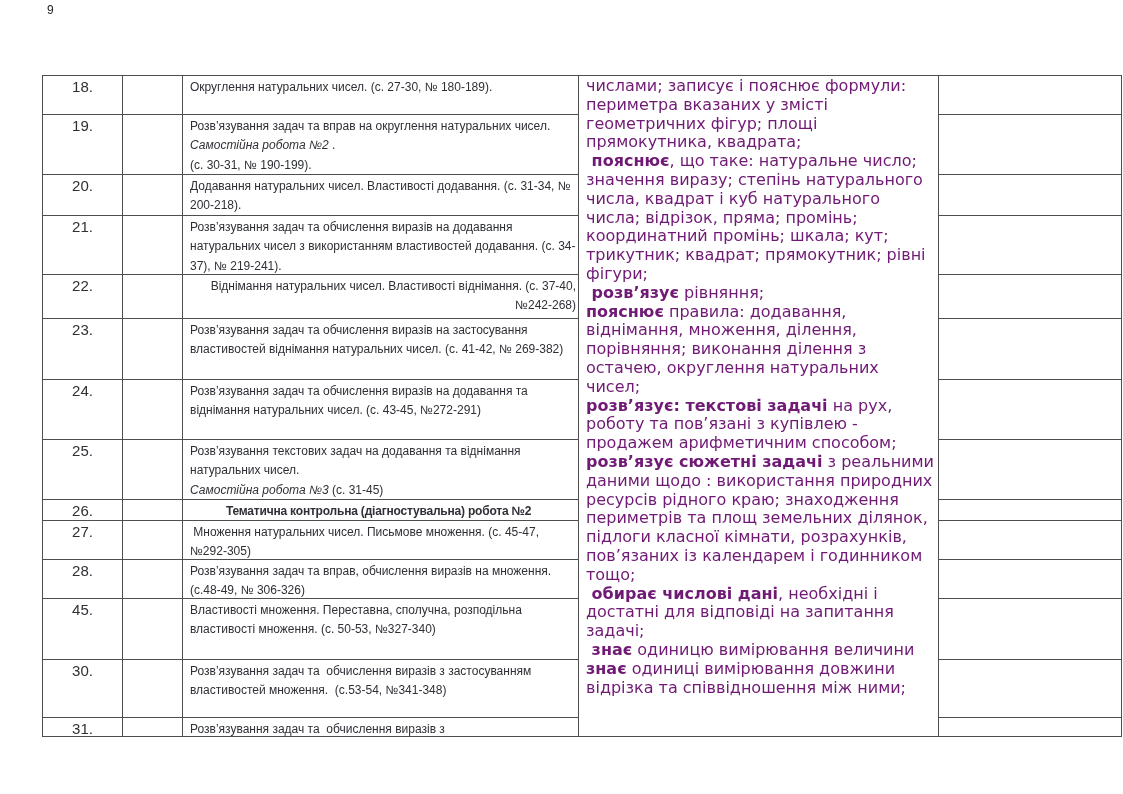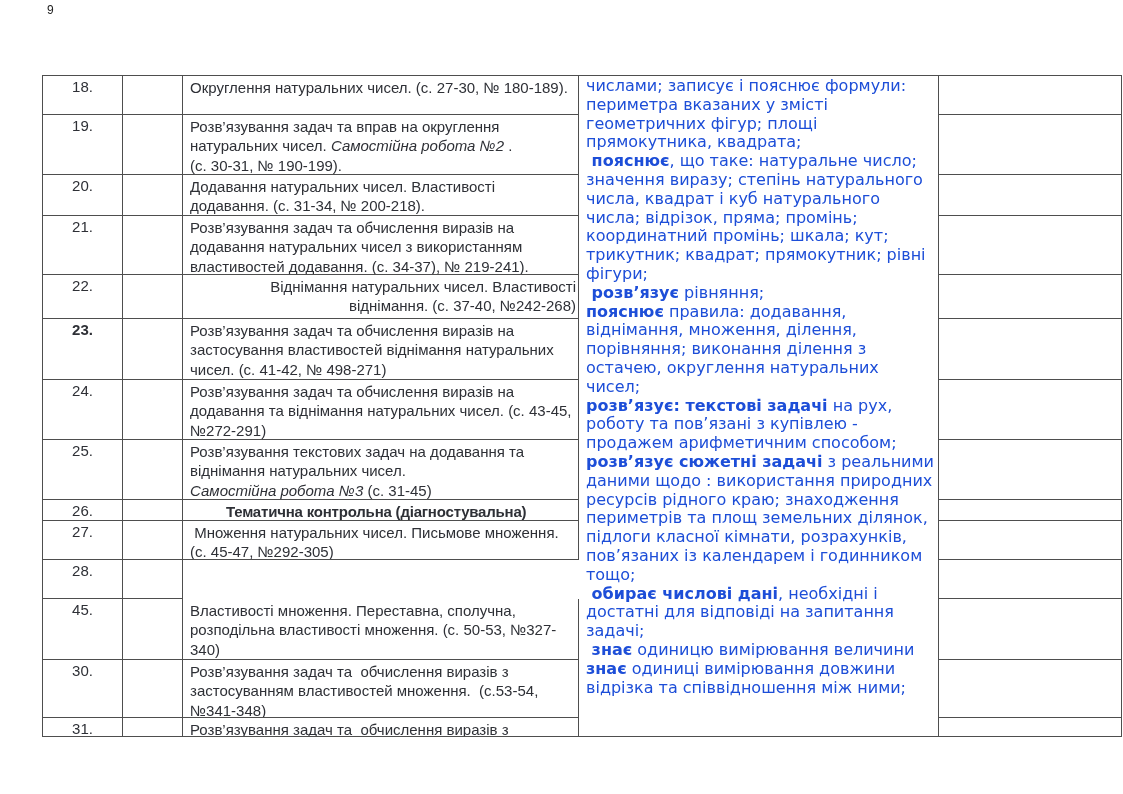--- a/index.html
+++ b/index.html
@@ -29,34 +29,34 @@
     box-sizing:border-box;
     overflow:hidden;
   }
   .num{
     text-align:center;
     font-size:15px;
     padding-top:2px;
     color:#2e3036;
   }
   .topic{
-    font-size:15px;
+    font-size:12px;
     line-height:19.4px;
     padding:2px 2px 0 7px;
     white-space:pre-wrap;
     color:#2e3036;
   }
   .topic b{letter-spacing:-0.2px;margin-left:36px;}
   .outcomes{
     grid-column:4;
     grid-row:1 / span 14;
     font-family:"DejaVu Sans",sans-serif;
     font-size:16px;
     line-height:18.8px;
-    color:#1d4ed8;
+    color:#701a75;
     padding:1px 4px 0 7px;
   }
   .outcomes p{margin:0;white-space:pre-wrap;}
 </style>
 </head>
 <body>
 
 <div class="page">
   <div class="pagenum">9</div>
   <div class="grid">
@@ -69,38 +69,39 @@
 (с. 30-31, № 190-199).</span></div>
       <div class="cell num" style="grid-area: 3 / 1;">20.</div>
       <div class="cell " style="grid-area: 3 / 2;"></div>
       <div class="cell topic" style="grid-area: 3 / 3;"><span>Додавання натуральних чисел. Властивості додавання. (с. 31-34, № 200-218).</span></div>
       <div class="cell num" style="grid-area: 4 / 1;">21.</div>
       <div class="cell " style="grid-area: 4 / 2;"></div>
       <div class="cell topic" style="grid-area: 4 / 3;"><span>Розв’язування задач та обчислення виразів на додавання натуральних чисел з використанням властивостей додавання. (с. 34-37), № 219-241).</span></div>
       <div class="cell num" style="grid-area: 5 / 1; text-align: center;">22.</div>
       <div class="cell " style="grid-area: 5 / 2;"></div>
       <div class="cell topic" style="grid-area: 5 / 3; text-align: right;"><span>Віднімання натуральних чисел. Властивості віднімання. (с. 37-40, №242-268)</span></div>
-      <div class="cell num" style="grid-area: 6 / 1; font-weight: bold;">23.</div>
+      <div class="cell num" style="grid-area: 6 / 1;">23.</div>
       <div class="cell " style="grid-area: 6 / 2;"></div>
-      <div class="cell topic" style="grid-area: 6 / 3;"><span>Розв’язування задач та обчислення виразів на застосування властивостей віднімання натуральних чисел. (с. 41-42, № 498-271)</span></div>
+      <div class="cell topic" style="grid-area: 6 / 3;"><span>Розв’язування задач та обчислення виразів на застосування властивостей віднімання натуральних чисел. (с. 41-42, № 269-382)</span></div>
       <div class="cell num" style="grid-area: 7 / 1;">24.</div>
       <div class="cell " style="grid-area: 7 / 2;"></div>
       <div class="cell topic" style="grid-area: 7 / 3;"><span>Розв’язування задач та обчислення виразів на додавання та віднімання натуральних чисел. (с. 43-45, №272-291)</span></div>
       <div class="cell num" style="grid-area: 8 / 1;">25.</div>
       <div class="cell " style="grid-area: 8 / 2;"></div>
       <div class="cell topic" style="grid-area: 8 / 3;"><span>Розв’язування текстових задач на додавання та віднімання натуральних чисел.
 </span><i>Самостійна робота №3</i><span> (с. 31-45)</span></div>
       <div class="cell num" style="grid-area: 9 / 1;">26.</div>
       <div class="cell " style="grid-area: 9 / 2;"></div>
       <div class="cell topic" style="grid-area: 9 / 3;"><b>Тематична контрольна (діагностувальна) робота №2</b></div>
       <div class="cell num" style="grid-area: 10 / 1;">27.</div>
       <div class="cell " style="grid-area: 10 / 2;"></div>
       <div class="cell topic" style="grid-area: 10 / 3;"><span> Множення натуральних чисел. Письмове множення. (с. 45-47, №292-305)</span></div>
       <div class="cell num" style="grid-area: 11 / 1;">28.</div>
       <div class="cell " style="grid-area: 11 / 2;"></div>
+      <div class="cell topic" style="grid-area: 11 / 3;"><span>Розв’язування задач та вправ, обчислення виразів на множення. (с.48-49, № 306-326)</span></div>
       <div class="cell num" style="grid-area: 12 / 1;">45.</div>
       <div class="cell " style="grid-area: 12 / 2;"></div>
       <div class="cell topic" style="grid-area: 12 / 3;"><span>Властивості множення. Переставна, сполучна, розподільна властивості множення. (с. 50-53, №327-340)</span></div>
       <div class="cell num" style="grid-area: 13 / 1;">30.</div>
       <div class="cell " style="grid-area: 13 / 2;"></div>
       <div class="cell topic" style="grid-area: 13 / 3;"><span>Розв’язування задач та  обчислення виразів з застосуванням властивостей множення.  (с.53-54, №341-348)</span></div>
       <div class="cell num" style="grid-area: 14 / 1;">31.</div>
       <div class="cell " style="grid-area: 14 / 2;"></div>
       <div class="cell topic" style="grid-area: 14 / 3;"><span>Розв’язування задач та  обчислення виразів з</span></div>
       <div class="cell outcomes">

